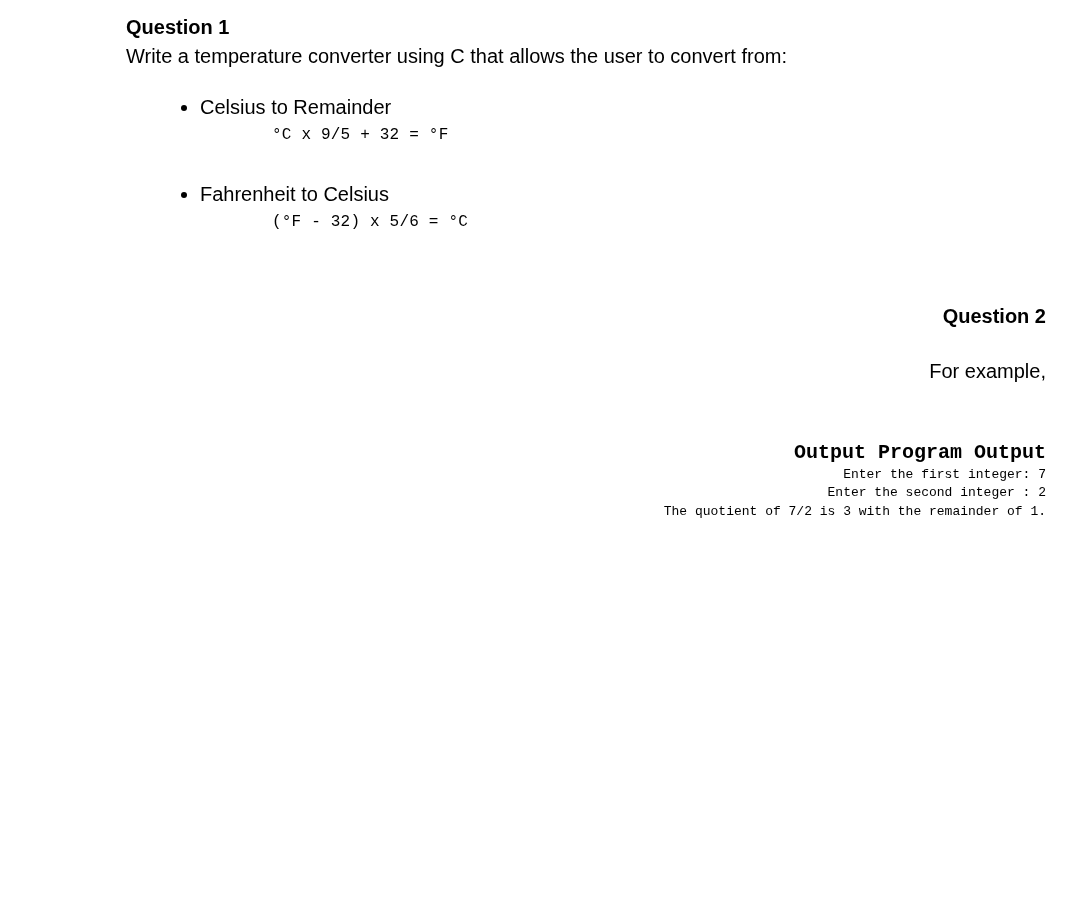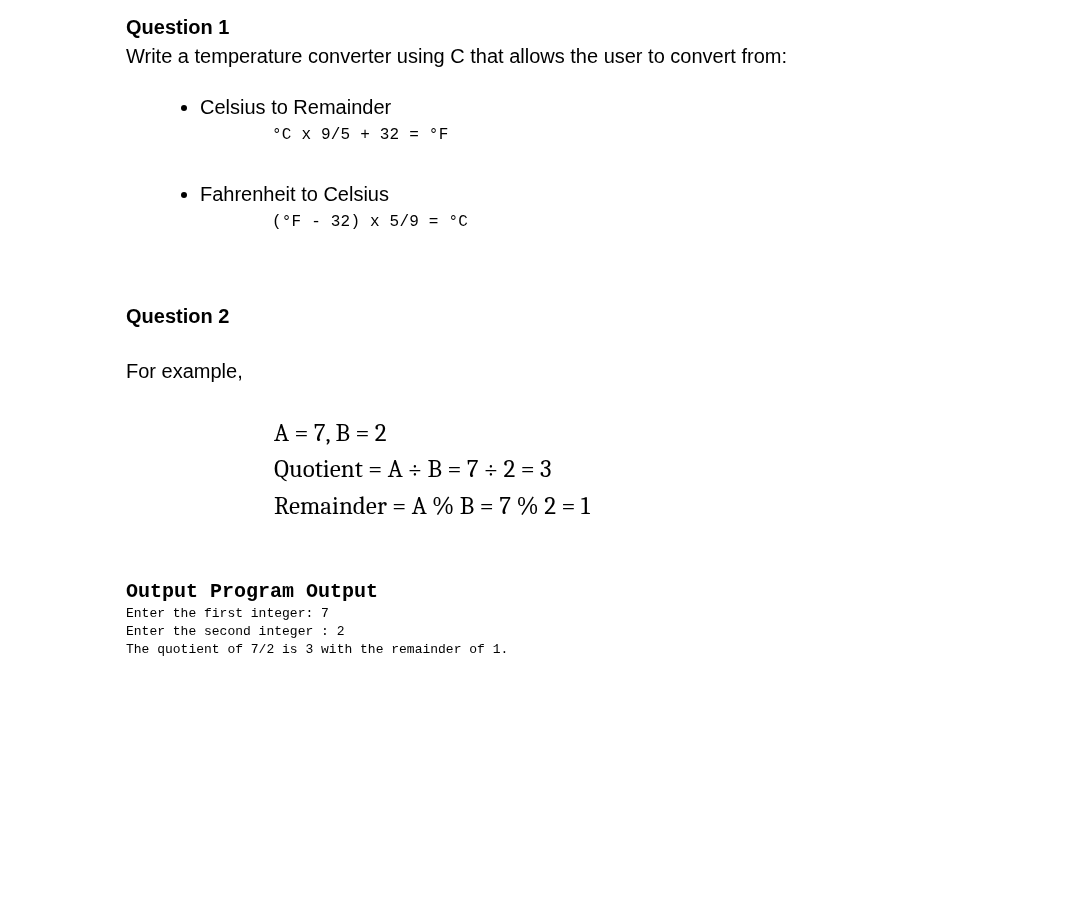--- a/index.html
+++ b/index.html
@@ -77,35 +77,30 @@
     <div class="heading">Question 1</div>
     <div class="intro">Write a temperature converter using C that allows the user to convert from:</div>
 
     <ul class="bullets">
       <li>
         <span>Celsius to Remainder</span>
         <div class="formula">°C  x  9/5 + 32 = °F</div>
       </li>
       <li>
         <span>Fahrenheit to Celsius</span>
-        <div class="formula">(°F  -  32)  x  5/9 = °C</div>
+        <div class="formula">(°F  -  32)  x  5/6 = °C</div>
       </li>
     </ul>
   </div>
 
-  <div class="q-block" style="margin-top:70px;">
+  <div class="q-block" style="margin-top:70px;text-align:right;">
     <div class="heading">Question 2</div>
 
     <div class="for-example">For example,</div>
 
-    <div class="math-block">
-      <div>A = 7, B = 2</div>
-      <div>Quotient = A ÷ B = 7 ÷ 2 = 3</div>
-      <div>Remainder = A % B = 7 % 2 = 1</div>
-    </div>
 
     <div class="sample-heading">Output Program Output</div>
     <div class="sample-output">Enter the first integer: 7
 Enter the second integer : 2
 The quotient of 7/2 is 3 with the remainder of 1.</div>
   </div>
 
 </div>
 
 </body></html>

